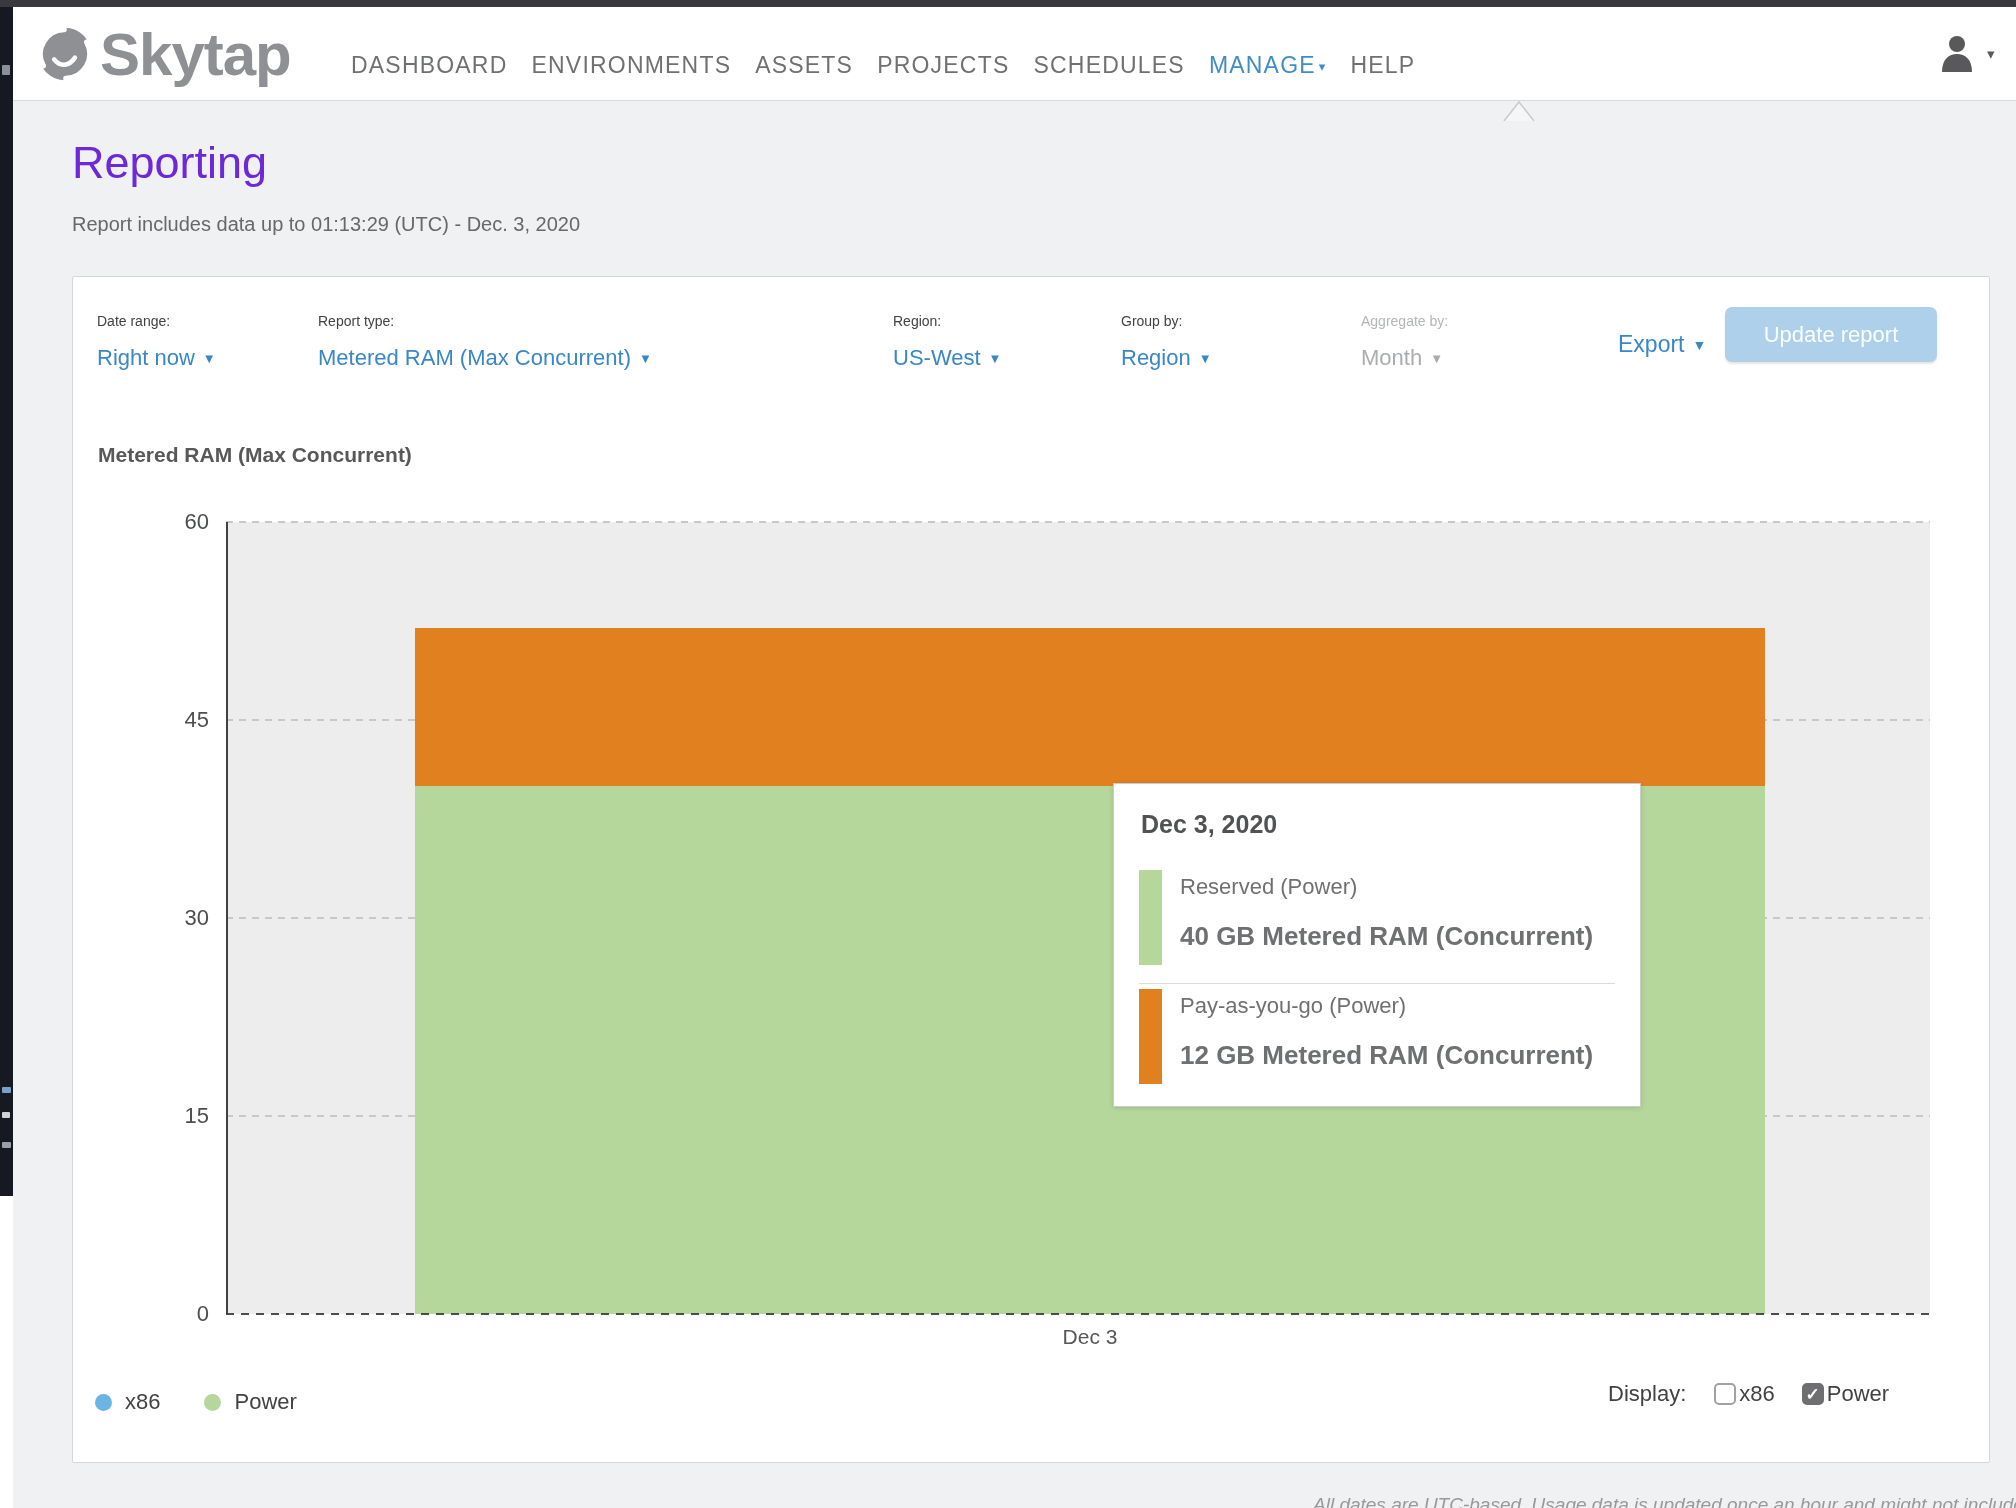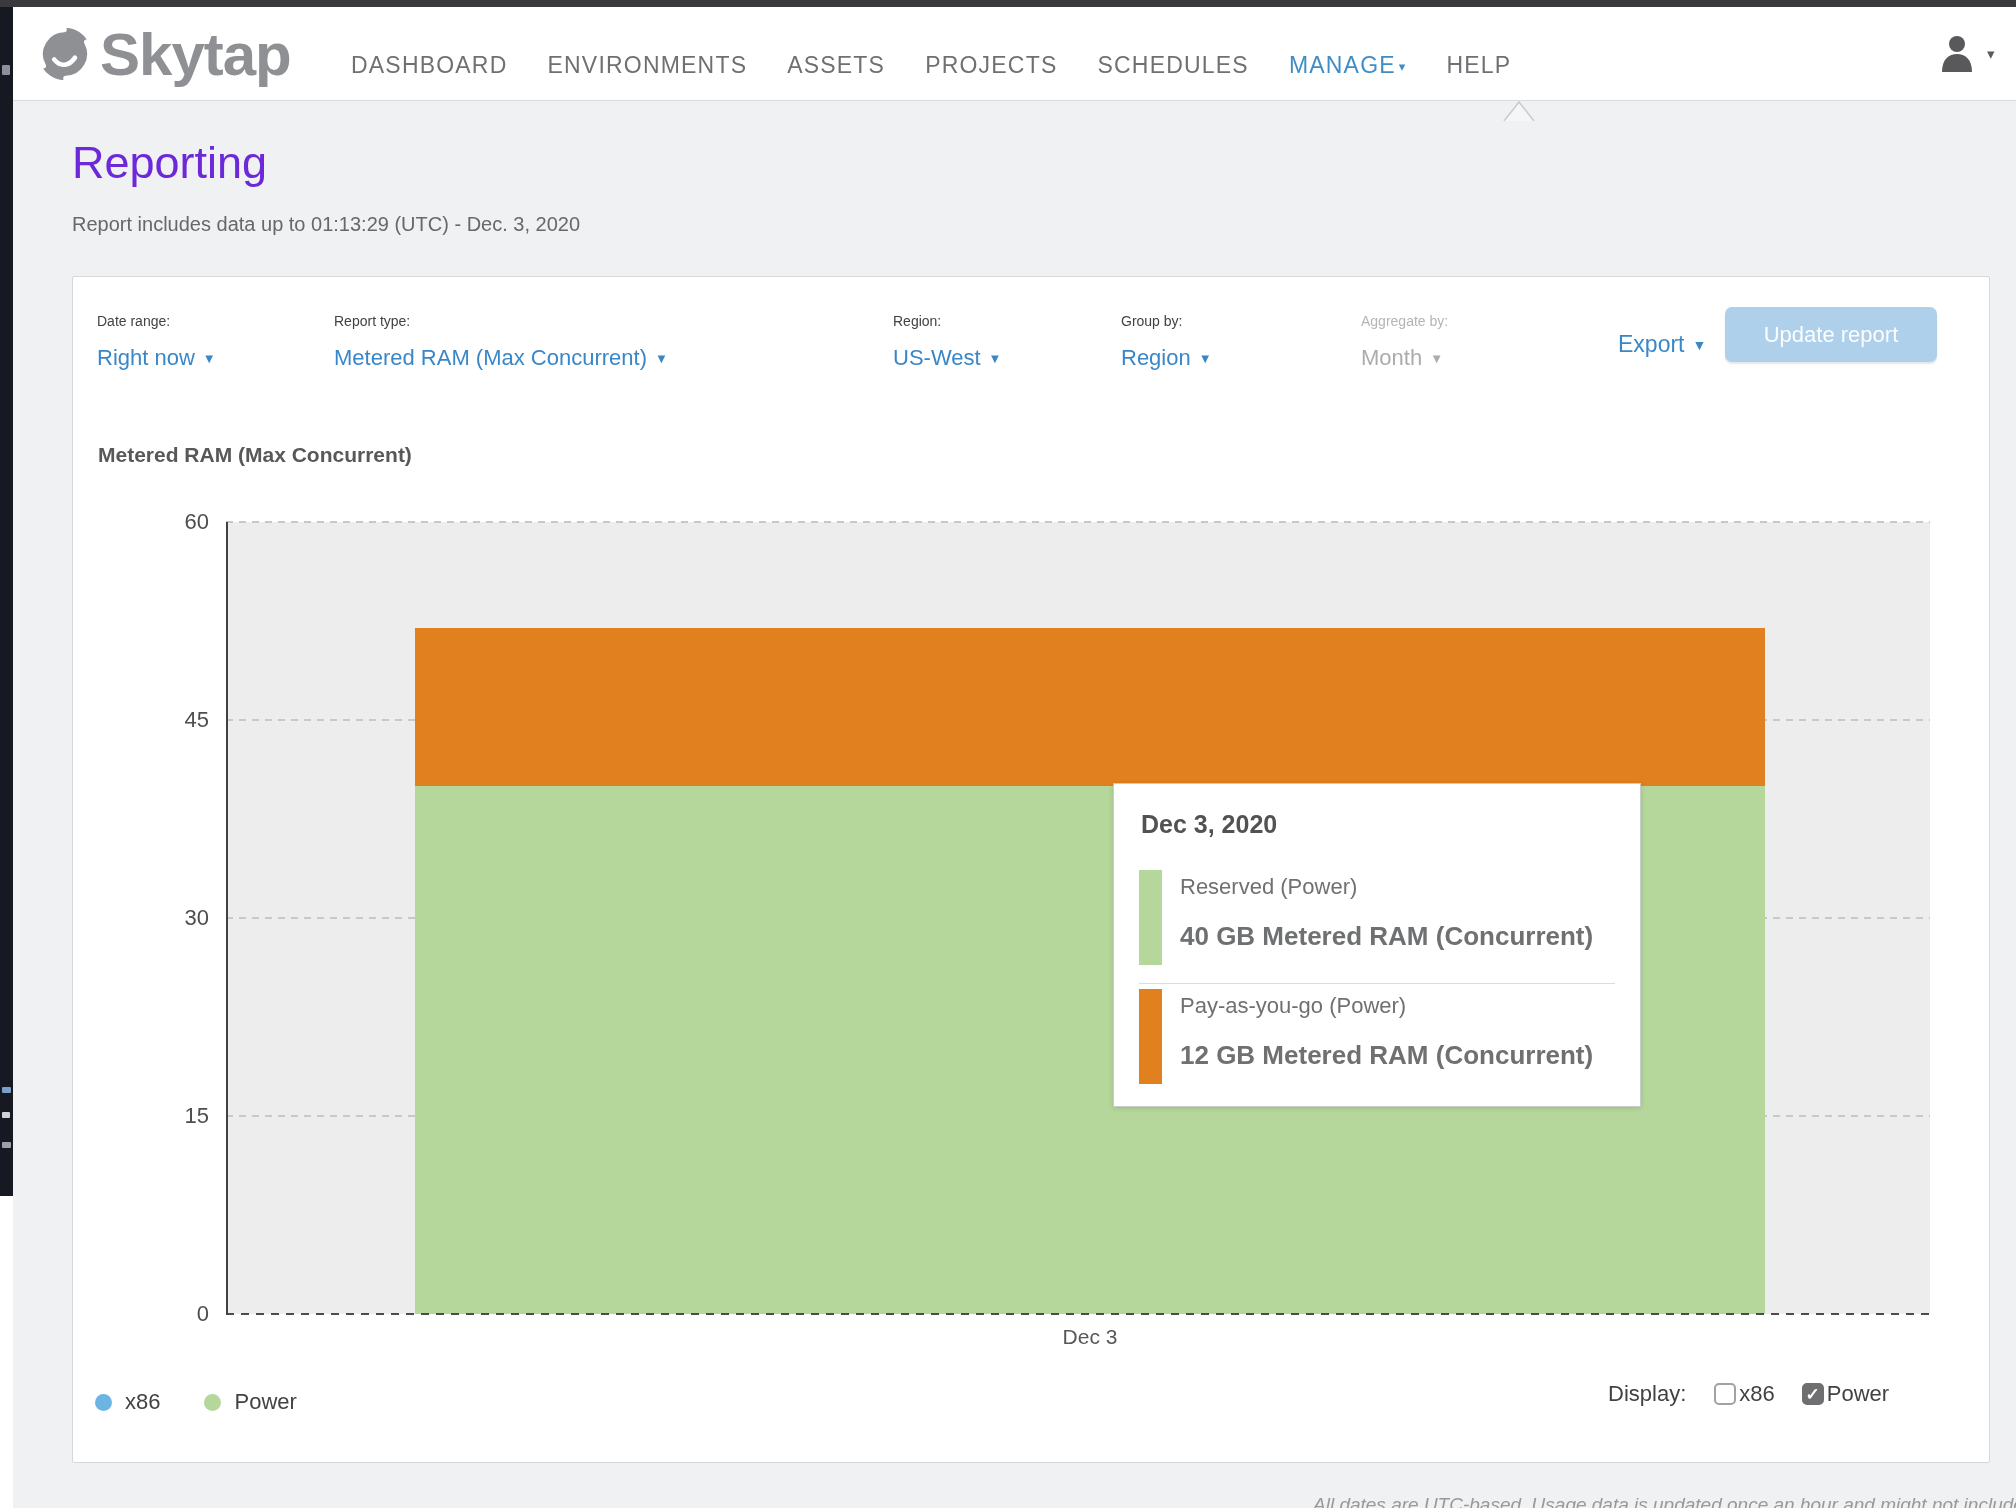--- a/index.html
+++ b/index.html
@@ -8,21 +8,21 @@
 
   
   .top-strip { position:absolute; left:0; top:0; width:2016px; height:7px; background:#3a3a3c; }
   .left-sliver { position:absolute; left:0; top:7px; width:13px; height:1189px; background:#161922; }
   .sliver-mark { position:absolute; left:2px; border-radius:1px; }
 
   
   .nav { position:absolute; left:13px; top:7px; width:2003px; height:94px; background:#fff; border-bottom:1px solid #d8dadb; }
   .logo { position:absolute; left:23px; top:0; height:94px; display:flex; align-items:center; gap:6px; }
   .logo-text { font-size:60px; font-weight:bold; color:#8e9093; letter-spacing:-1px; }
-  .nav-links { position:absolute; left:338px; top:0; height:116px; display:flex; align-items:center; gap:40px; }
+  .nav-links { position:absolute; left:338px; top:0; height:116px; display:flex; align-items:center; gap:24px; }
   .nav-link { font-size:23px; letter-spacing:1.2px; color:#6f7073; text-decoration:none; white-space:nowrap; cursor:pointer; }
   .nav-link.active { color:#3f8dc6; }
   .nav-caret { font-size:13px; margin-left:3px; position:relative; top:-2px; }
   .user-menu { position:absolute; left:1928px; top:0; height:94px; display:flex; align-items:center; gap:14px; cursor:pointer; }
   .user-caret { font-size:15px; color:#5a5b5d; }
 
   
   .content { position:absolute; left:13px; top:101px; width:2003px; height:1407px; background:#eff1f2; }
   .notch { position:absolute; left:1490px; top:0; }
   .page-title { position:absolute; left:59px; top:36px; font-size:45px; font-weight:300; color:#6d28d9; }
@@ -129,21 +129,21 @@
 
     <div class="page-title">Reporting</div>
     <div class="page-subtitle">Report includes data up to 01:13:29 (UTC) - Dec. 3, 2020</div>
 
     <div class="panel">
 
       <div class="filter-col" style="left:24px;top:36px;">
         <div class="filter-label">Date range:</div>
         <div class="filter-value"><span>Right now</span><span class="caret">▼</span></div>
       </div>
-      <div class="filter-col" style="left:261px;top:36px;">
+      <div class="filter-col" style="left:245px;top:36px;">
         <div class="filter-label">Report type:</div>
         <div class="filter-value"><span>Metered RAM (Max Concurrent)</span><span class="caret">▼</span></div>
       </div>
       <div class="filter-col" style="left:820px;top:36px;">
         <div class="filter-label">Region:</div>
         <div class="filter-value"><span>US-West</span><span class="caret">▼</span></div>
       </div>
       <div class="filter-col" style="left:1048px;top:36px;">
         <div class="filter-label">Group by:</div>
         <div class="filter-value"><span>Region</span><span class="caret">▼</span></div>

